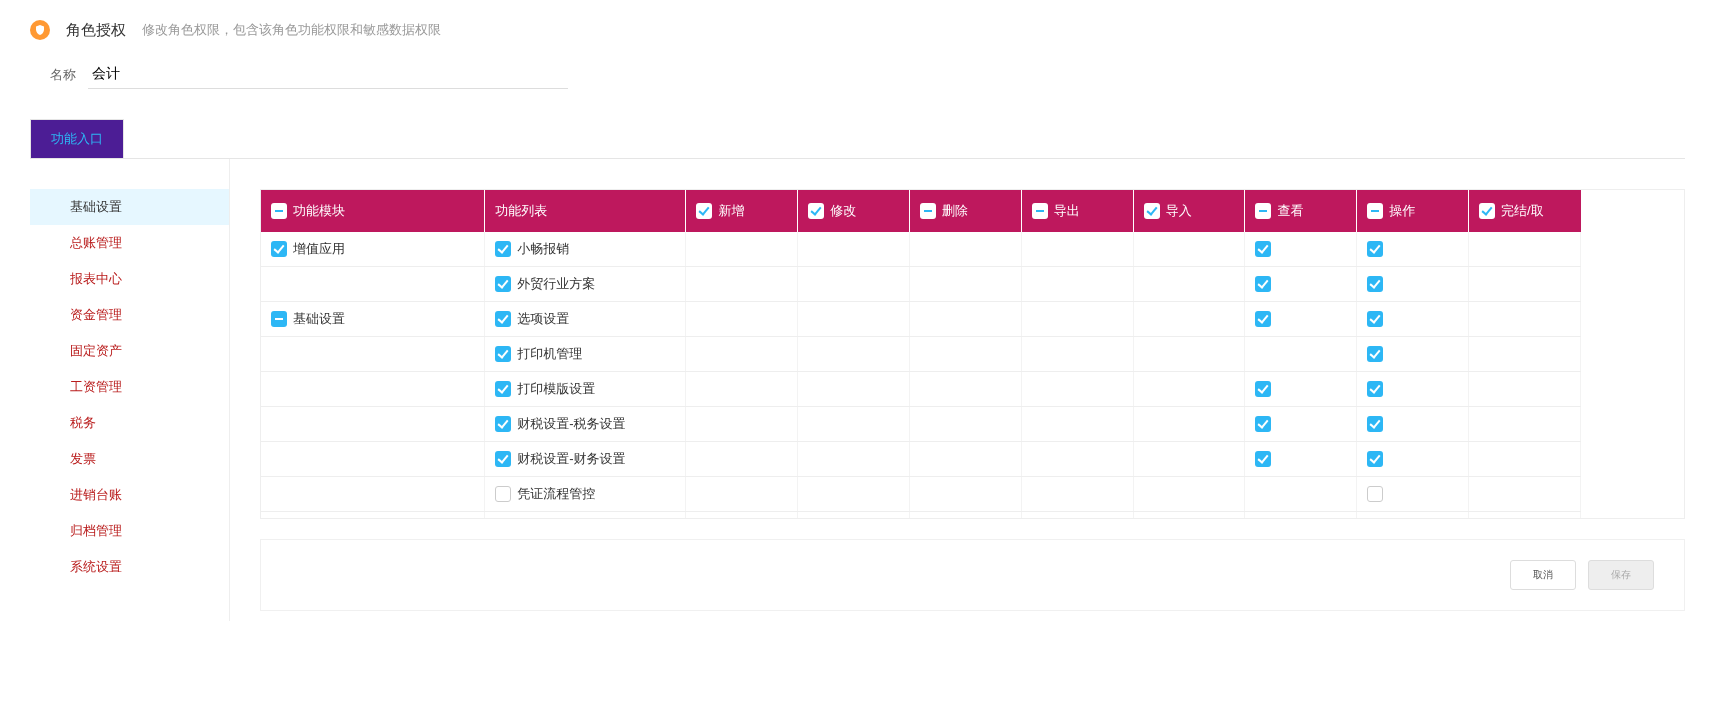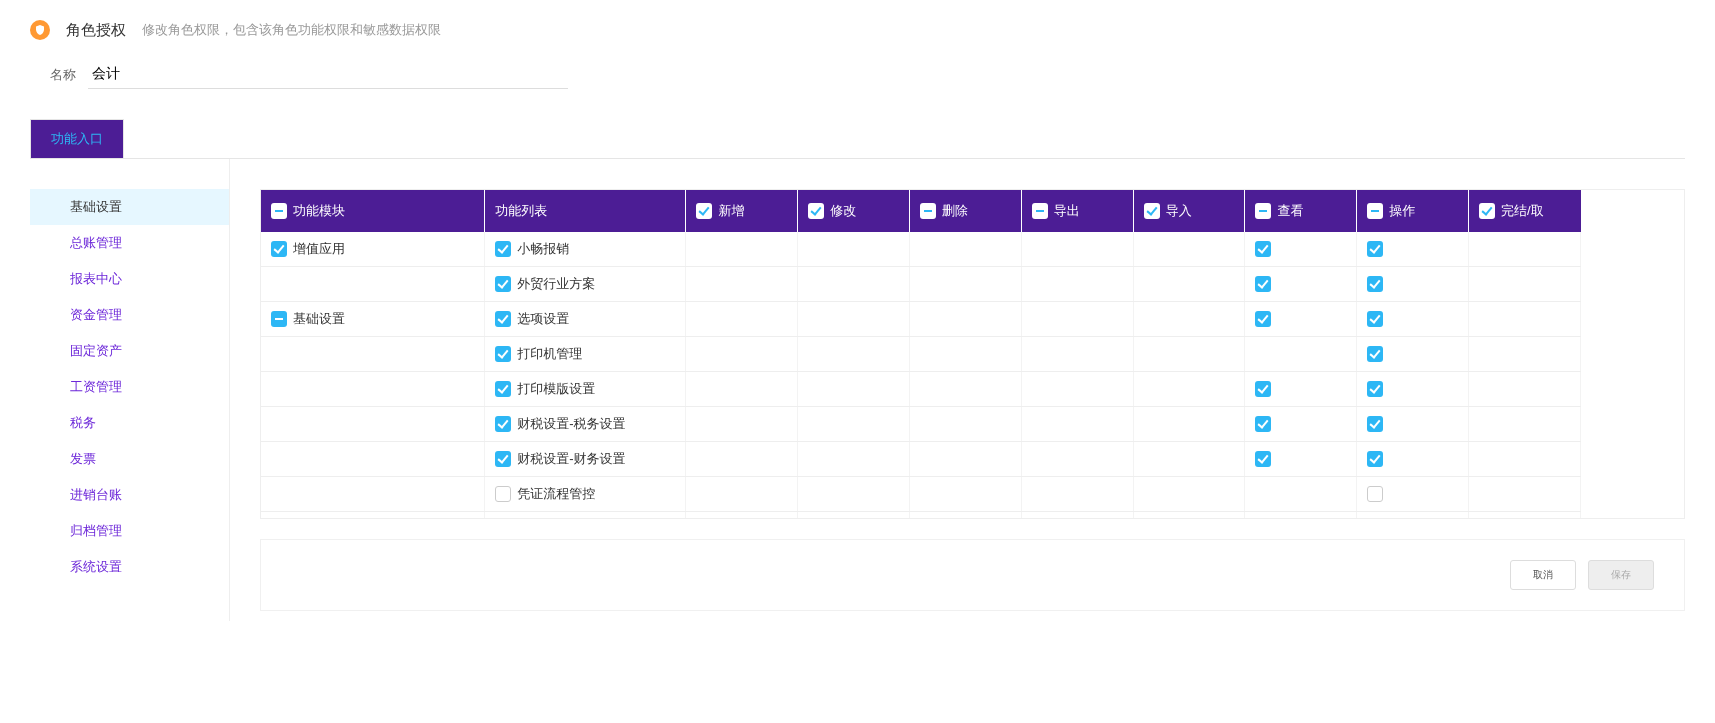--- a/index.html
+++ b/index.html
@@ -16,32 +16,32 @@
   .name-row { display: flex; align-items: center; gap: 12px; margin: 0 0 30px 20px; }
   .name-label { color: #666; }
   .name-input { border: none; border-bottom: 1px solid #ddd; padding: 6px 4px; width: 480px; font-size: 14px; outline: none; }
   
   .tabs { border-bottom: 1px solid #e5e5e5; }
   .tab { display: inline-block; padding: 10px 20px; border: 1px solid #e5e5e5; border-bottom: none; color: #2db7f5; background: #4c1d95; cursor: pointer; }
   
   .main { display: flex; margin-top: 0; }
   
   .sidebar { width: 200px; padding: 30px 0 0 0; border-right: 1px solid #eee; flex-shrink: 0; min-height: 460px; }
-  .side-item { padding: 9px 0 9px 40px; color: #6d28d9; cursor: pointer; font-size: 13px; }
+  .side-item { padding: 9px 0 9px 40px; color: #b91c1c; cursor: pointer; font-size: 13px; }
   .side-item.active { background: #e6f7ff; color: #333; }
   
   .content { flex: 1; padding: 30px 0 0 30px; min-width: 0; position: relative; }
   
   .table-wrap { overflow-x: auto; max-height: 330px; overflow-y: auto; border: 1px solid #eee; }
   .table-wrap::-webkit-scrollbar { height: 10px; width: 10px; }
   .table-wrap::-webkit-scrollbar-thumb { background: #ccc; border-radius: 5px; }
   .table-wrap::-webkit-scrollbar-track { background: #f0f0f0; }
   
   table { border-collapse: collapse; width: 1320px; table-layout: fixed; }
-  th { background: #4c1d95; color: #fff; text-align: left; padding: 12px 10px; font-weight: normal; font-size: 13px; border-right: 1px solid rgba(255,255,255,0.25); position: sticky; top: 0; }
+  th { background: #be185d; color: #fff; text-align: left; padding: 12px 10px; font-weight: normal; font-size: 13px; border-right: 1px solid rgba(255,255,255,0.25); position: sticky; top: 0; }
   th:last-child { border-right: none; }
   td { padding: 8px 10px; border-bottom: 1px solid #eee; border-right: 1px solid #f3f3f3; vertical-align: middle; }
   
   .col-module { width: 200px; }
   .col-func { width: 180px; }
   .col-act { width: 100px; }
   
   .chk { display: inline-flex; align-items: center; justify-content: center; width: 16px; height: 16px; border-radius: 3px; vertical-align: middle; margin-right: 6px; cursor: pointer; flex-shrink: 0; }
   .chk.checked { background: #2db7f5; }
   .chk.checked::after { content: ""; width: 8px; height: 4px; border-left: 2px solid #fff; border-bottom: 2px solid #fff; transform: rotate(-50deg); margin-top: -3px; }

